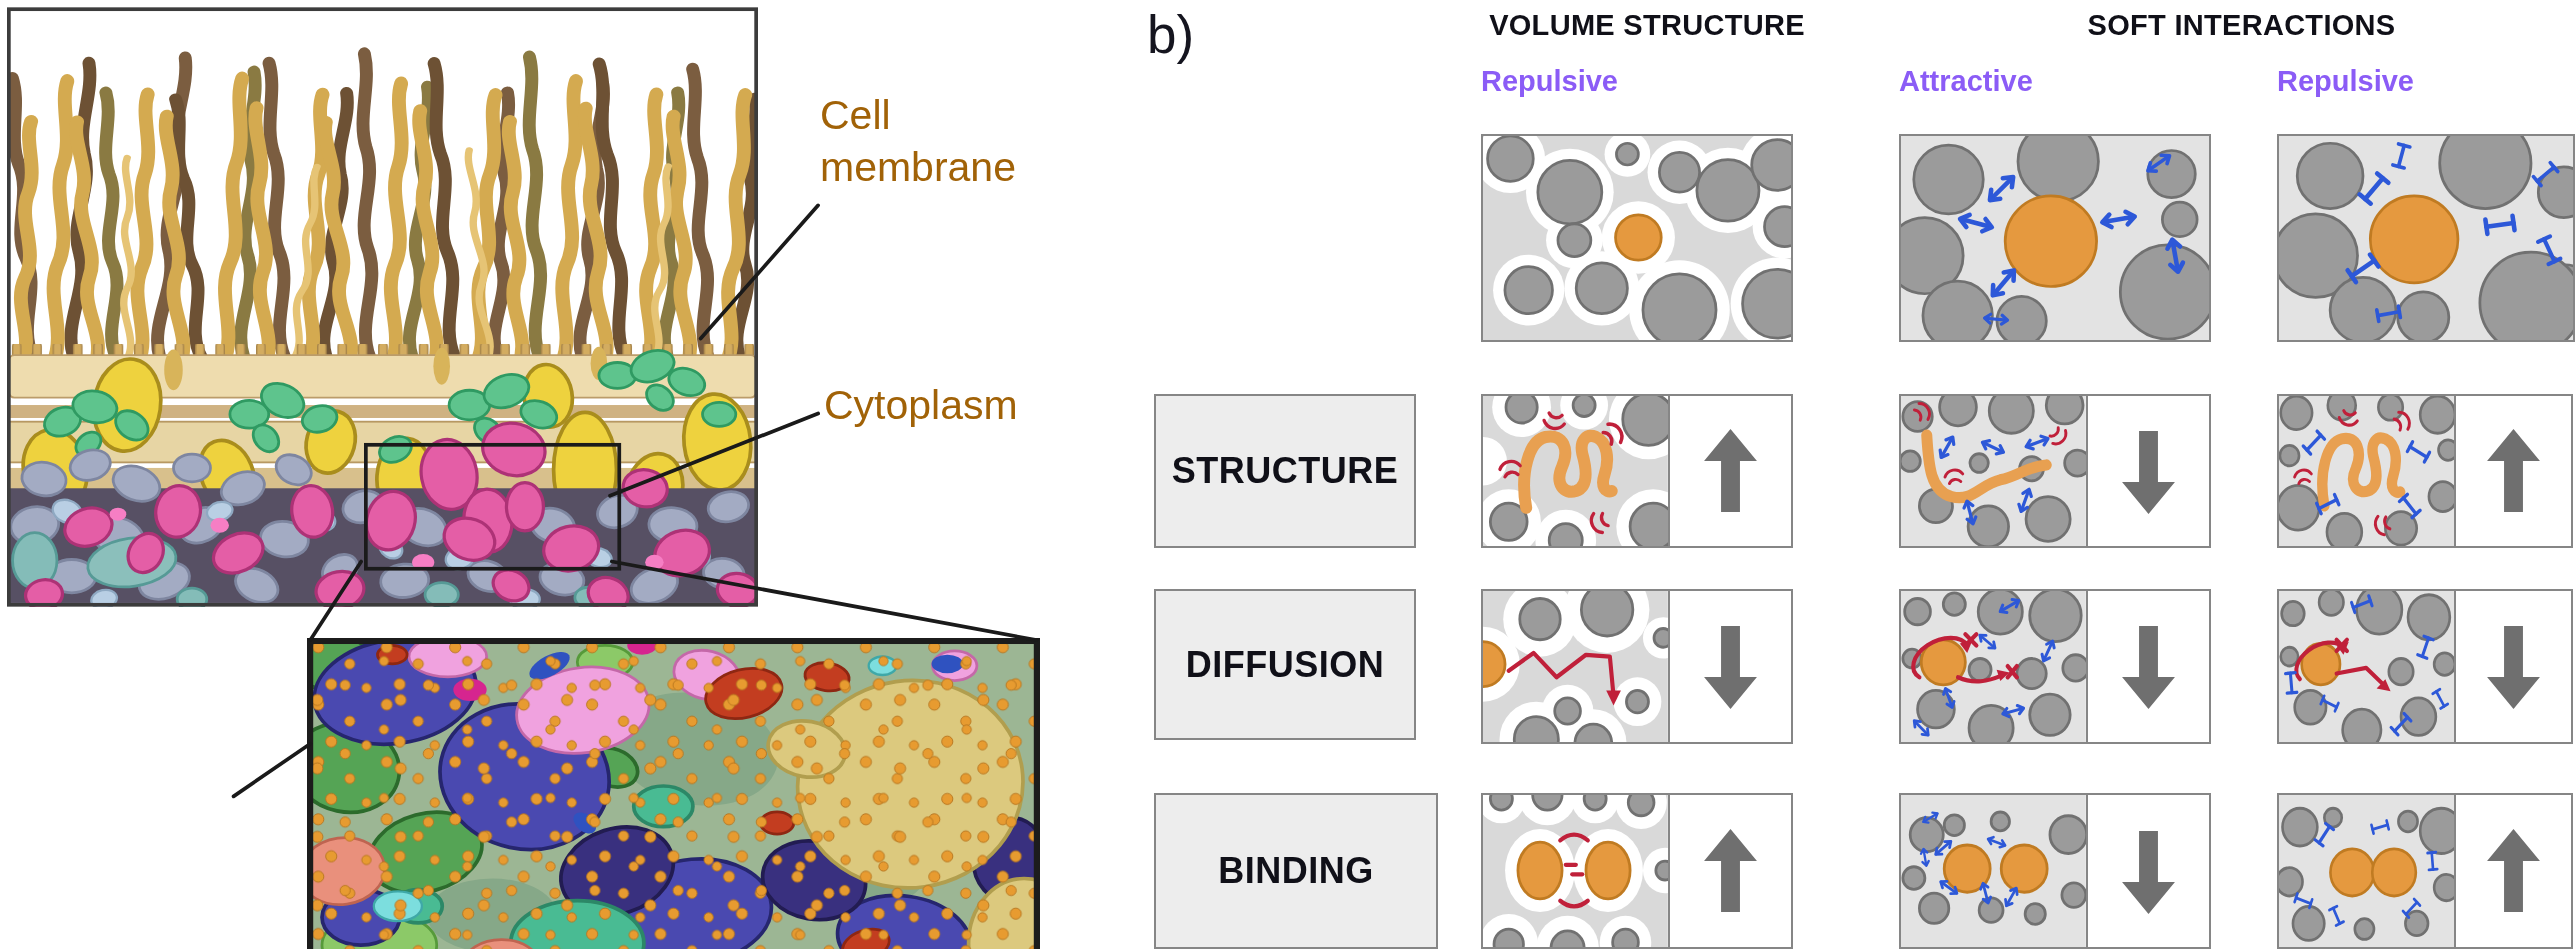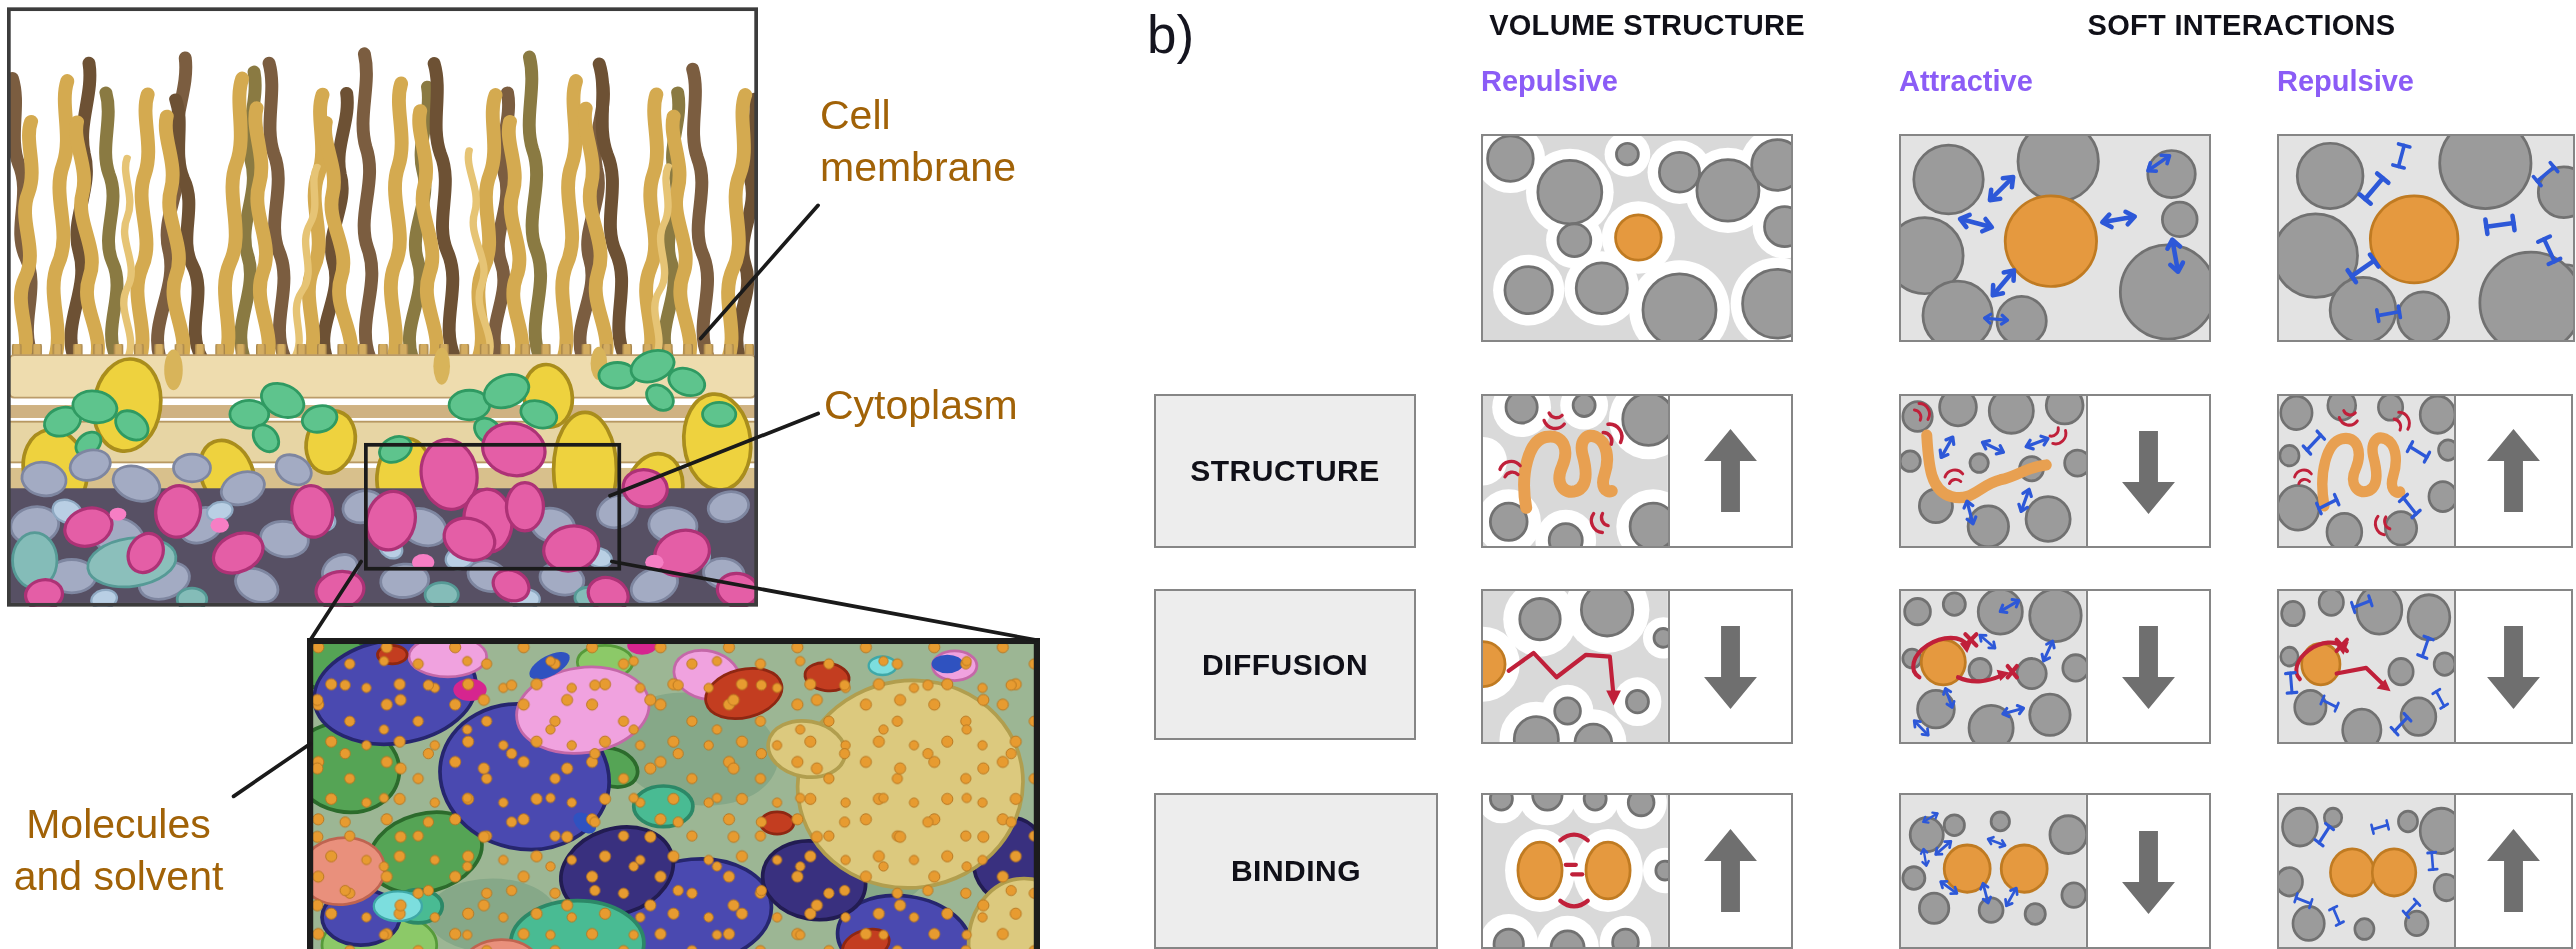--- a/index.html
+++ b/index.html
@@ -5,21 +5,21 @@
   html,body{margin:0;padding:0;background:#fff}
   .stage{position:relative;width:2576px;height:949px;background:#ffffff;overflow:hidden;
          font-family:"Liberation Sans",sans-serif;color:#15151f}
   .abs{position:absolute}
   .alabel{font-size:41px;line-height:1.27;color:#a16207}
   .btag{font-size:53px;color:#15151f}
   .hdr{font-weight:bold;font-size:29px;color:#101018;text-align:center;letter-spacing:0.3px}
   .subhdr{font-weight:bold;font-size:29px;color:#8b5cf6;text-align:left}
   .box{position:absolute;border:2.8px solid var(--box-border,#868686);box-sizing:border-box;background:#fff}
   .rowlab{display:flex;align-items:center;justify-content:center;background:var(--row-label-bg,#ededed);
-          font-weight:bold;font-size:30px;color:#101018;letter-spacing:0.5px}
+          font-weight:bold;font-size:36px;color:#101018;letter-spacing:0.5px}
   .cell{display:flex}
   .cell .ill{width:60%;height:100%;display:block}
   .cell .arr{width:40%;height:100%;border-left:2.8px solid var(--box-border,#8a8a8a);background:#fff;
              display:flex;align-items:center;justify-content:center;box-sizing:border-box}
   .arr svg{width:57px;height:85px}
   .arr.decrease svg{transform:rotate(180deg)}
   .refbox svg{width:100%;height:100%;display:block}
   
   .halo{fill:#ffffff}
   .gc{fill:var(--crowder-gray,#9b9b9b);stroke:var(--crowder-border,#717171);stroke-width:3px}
@@ -341,21 +341,20 @@
   <svg class="abs leaders" style="left:0;top:0" width="2576" height="949" viewBox="0 0 2784 1026">
     <line x1="884" y1="222" x2="757" y2="366"></line>
     <line x1="884" y1="447" x2="659" y2="536"></line>
     <line x1="252" y1="861" x2="335" y2="804"></line>
     <line x1="390" y1="607" x2="335" y2="692"></line>
     <line x1="661" y1="607" x2="1120" y2="692"></line>
   </svg>
 
   <div class="abs alabel" style="left:820px;top:89px;width:222px">Cell membrane</div>
   <div class="abs alabel" style="left:824px;top:379px;width:278px">Cytoplasm</div>
-  <div class="abs alabel" style="left:0px;top:798px;width:237px;text-align:center">Molecules and solvent</div>
 
   <div class="abs btag" style="left:1147px;top:3.7px">b)</div>
 
   <div class="abs hdr" style="left:1448px;top:9.3px;width:398px">VOLUME STRUCTURE</div>
   <div class="abs hdr" style="left:2040px;top:9.3px;width:403px">SOFT INTERACTIONS</div>
 
   <div class="abs subhdr" style="left:1481px;top:65px;width:312px">Repulsive</div>
   <div class="abs subhdr" style="left:1899px;top:65px;width:312px">Attractive</div>
   <div class="abs subhdr" style="left:2277px;top:65px;width:296px">Repulsive</div>
 

